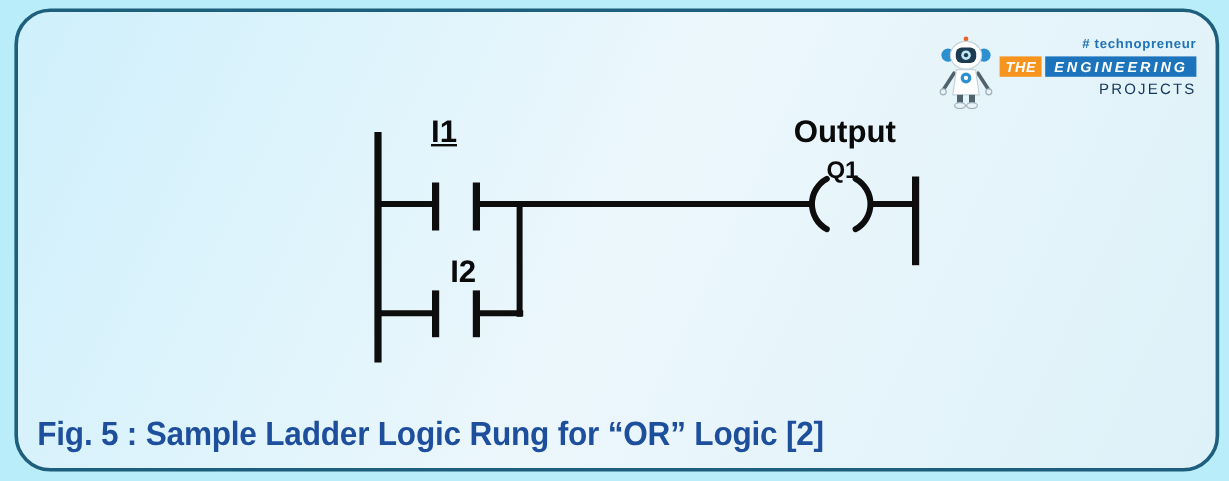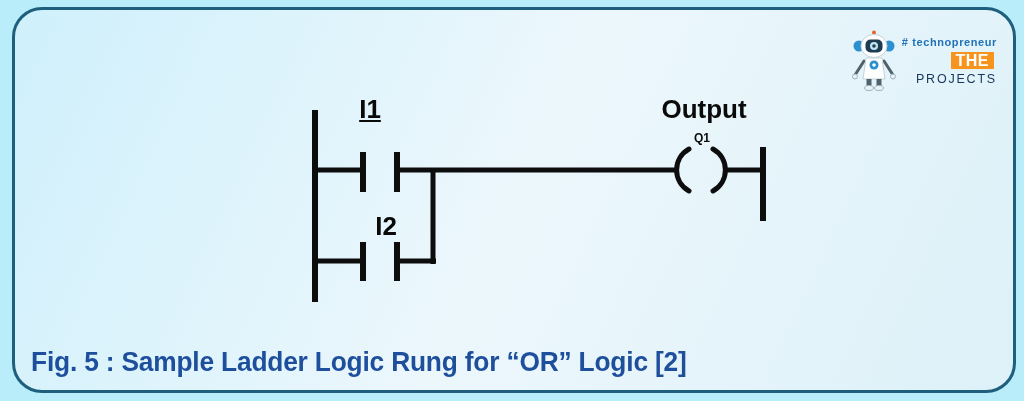--- a/index.html
+++ b/index.html
@@ -32,46 +32,46 @@
   .wire{stroke:var(--diagram_line);stroke-width:5;fill:none;stroke-linecap:butt;}
   .bar{stroke:var(--diagram_line);stroke-width:6;fill:none;}
   .rail{stroke:var(--diagram_line);stroke-width:6;fill:none;}
   .coil-arc{stroke:var(--diagram_line);stroke-width:5;fill:none;stroke-linecap:round;}
   .dg-label{
     position:absolute;
     transform:translateX(-50%);
     font-weight:bold;color:#0a0a0a;
     font-size:26px;letter-spacing:0;white-space:nowrap;
   }
-  .dg-label.small{font-size:12px;}
+  .dg-label.small{font-size:20px;}
   
   .caption{
     position:absolute;left:16px;top:336px;
     font-size:28px;font-weight:600;
     color:var(--caption_text);
     white-space:nowrap;
     transform:scaleX(0.94);transform-origin:left center;
     letter-spacing:-0.2px;
   }
   
   .logo{
     position:absolute;top:19px;right:16px;
-    display:flex;align-items:center;
+    display:flex;align-items:flex-start;
   }
   .robot{width:46px;height:62px;margin-right:5px;}
   .logo-text{display:flex;flex-direction:column;align-items:flex-end;}
   .tagline{
     color:var(--tagline_blue);
     font-size:11px;font-weight:bold;letter-spacing:0.6px;
     margin-top:2px;
   }
   .badges{display:flex;margin-top:4px;}
   .badge{
     height:17px;display:flex;align-items:center;
-    color:#ffffff;font-weight:bold;font-size:16px;
+    color:#ffffff;font-weight:bold;font-size:12px;font-style:italic;
   }
   .badge-the{background:var(--logo_orange);padding:0 5px;margin-right:3px;letter-spacing:0.5px;}
   .badge-eng{background:var(--logo_blue);padding:0 7px;letter-spacing:2.5px;}
   .projects{
     color:var(--logo_navy);
     font-size:12.5px;font-weight:normal;letter-spacing:1.8px;
     margin-top:3px;
   }
 </style>
 </head>
@@ -139,18 +139,19 @@
 
       <rect x="15.5" y="50" width="5" height="8" fill="#51626c"></rect>
       <rect x="25.5" y="50" width="5" height="8" fill="#51626c"></rect>
       <ellipse cx="18" cy="59" rx="4.5" ry="2.5" fill="#e9f2f6" stroke="#9db2bc" stroke-width="1"></ellipse>
       <ellipse cx="28" cy="59" rx="4.5" ry="2.5" fill="#e9f2f6" stroke="#9db2bc" stroke-width="1"></ellipse>
     </svg>
     <div class="logo-text">
       <div class="tagline"># technopreneur</div>
       <div class="badges">
         <span class="badge badge-the">THE</span>
+        <span class="badge badge-eng">ENGINEERING</span>
       </div>
       <div class="projects">PROJECTS</div>
     </div>
   </div>
 
 </div>
 
 </body></html>

